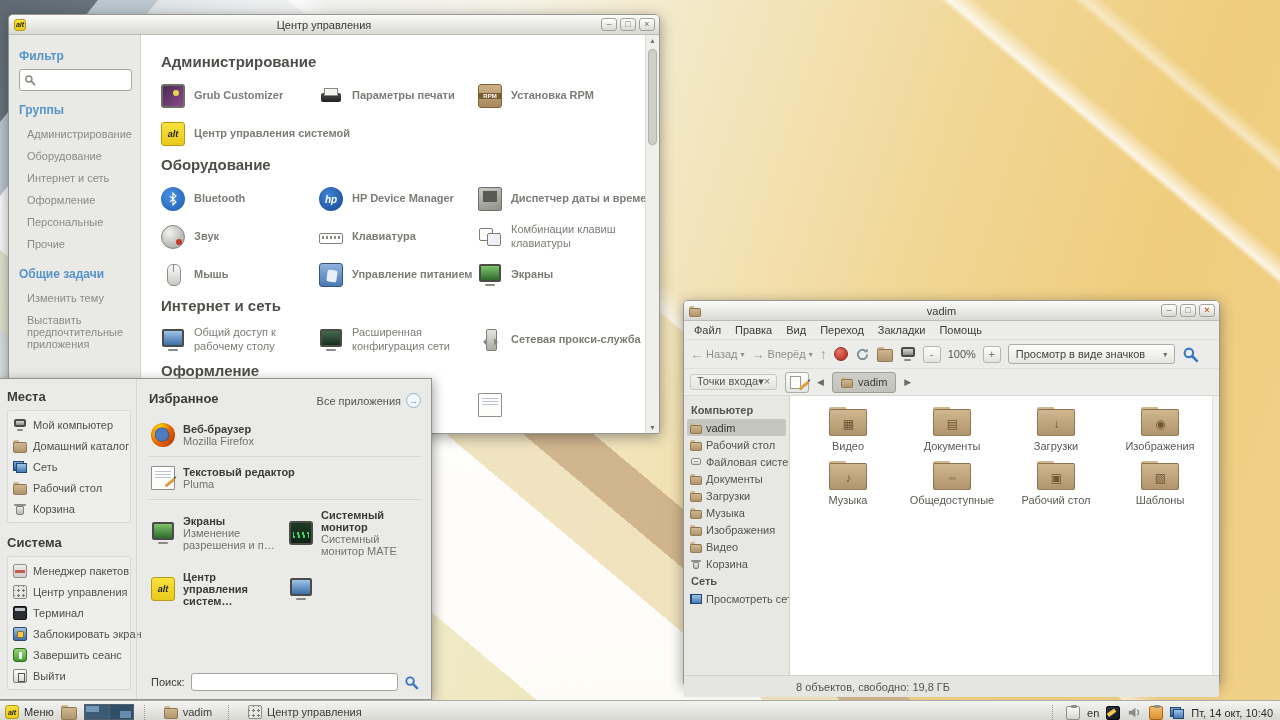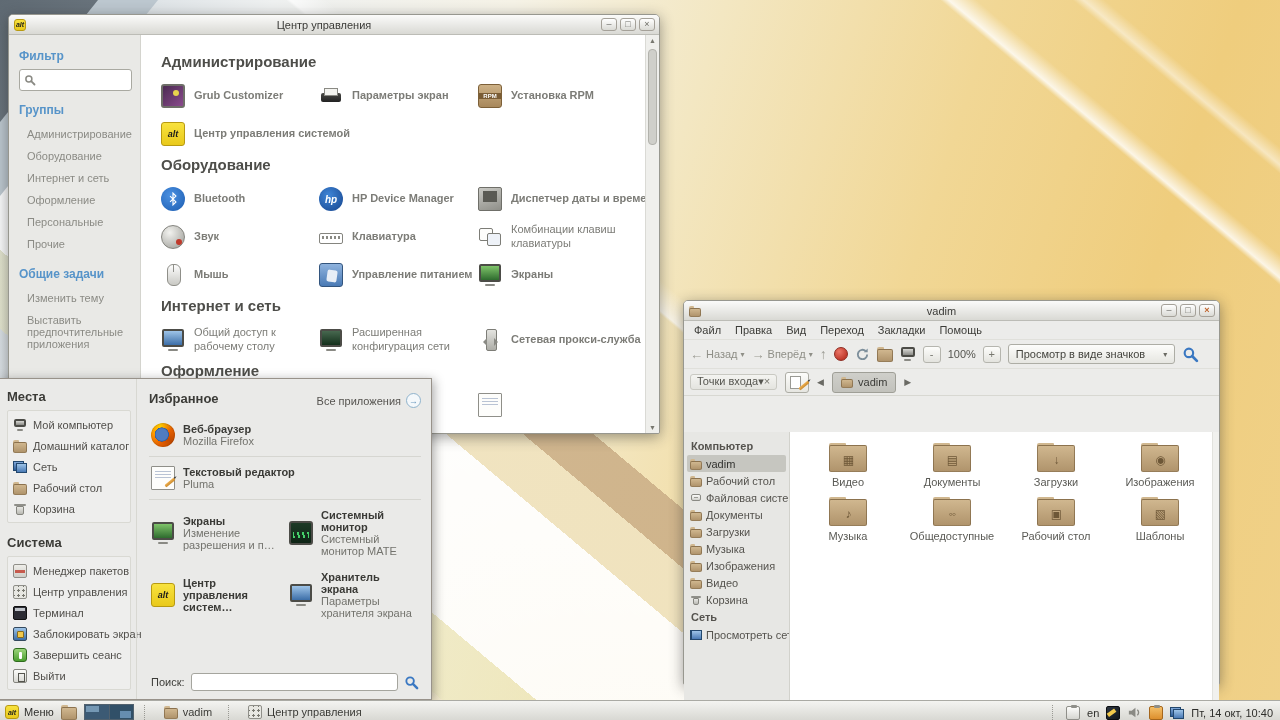--- a/index.html
+++ b/index.html
@@ -210,21 +210,21 @@
   .viewcombo .dd{font-size:8px;color:#6a6a62;}
   .fm-locbar{height:27px;display:flex;align-items:center;gap:8px;padding:0 6px;background:#ececea;border-bottom:1px solid #d8d8d2;}
   .panecombo{height:16px;border:1px solid #c9c9c2;border-radius:3px;display:flex;align-items:flex-start;
     padding:0 6px;color:#55554f;background:linear-gradient(#f4f4f1,#e4e4df);}
   .panecombo .x{color:#77776f;font-size:11px;}
   .editbtn{width:24px;height:21px;border:1px solid #adada5;border-radius:3px;background:linear-gradient(#fdfdfb,#e6e6e1);position:relative;}
   .editbtn .sheet{position:absolute;left:4px;top:3px;width:11px;height:13px;background:#fff;border:1px solid #9a9a94;}
   .patharrow{font-size:9px;color:#6a6a64;}
   .pathbtn{height:21px;display:flex;align-items:center;gap:5px;padding:0 8px;border:1px solid #9f9f97;border-radius:3px;
     background:linear-gradient(#cfcfca,#c2c2bc);color:#3a3a36;}
-  .fm-body{display:flex;height:279px;margin-top:36px;}
+  .fm-body{display:flex;height:279px;}
   .fm-side{width:106px;background:#e7e7e4;border-right:1px solid #d2d2cc;padding:5px 3px;overflow:hidden;}
   .fm-side .sh{color:#55534e;font-weight:bold;padding:3px 4px;}
   .fm-item{display:flex;align-items:center;gap:4px;color:#55534e;height:17px;padding:0 3px;border-radius:2px;white-space:nowrap;}
   .fm-item.sel{background:#c6c6c0;color:#33332f;}
   .fm-content{flex:1;background:#fff;position:relative;padding:10px 4px 0 6px;}
   .fm-grid{display:grid;grid-template-columns:repeat(4,104px);row-gap:8px;}
   .fm-cell{display:flex;flex-direction:column;align-items:center;gap:4px;color:#5a5a55;}
   .fm-vscroll{position:absolute;right:0;top:0;bottom:0;width:7px;background:#f1f1ee;border-left:1px solid #e2e2dd;}
   .fm-status{height:22px;background:#e5e5e1;border-top:1px solid #d2d2cc;display:flex;align-items:center;
     padding-left:112px;color:#55534e;border-radius:0 0 2px 2px;}
@@ -308,21 +308,21 @@
     <div class="cc-main">
       <div class="cc-sec">
         <h2>Администрирование</h2>
         <div class="cc-grid">
           <div class="cc-item">
             <span class="i24 igrub"></span>
             <span class="lbl nowrap">Grub Customizer</span>
           </div>
           <div class="cc-item">
             <span class="i24 iprint"></span>
-            <span class="lbl nowrap">Параметры экран</span>
+            <span class="lbl nowrap">Параметры печати</span>
           </div>
           <div class="cc-item">
             <span class="i24 irpm"></span>
             <span class="lbl nowrap">Установка RPM</span>
           </div>
           <div class="cc-item">
             <span class="i24 ialt"></span>
             <span class="lbl nowrap">Центр управления системой</span>
           </div>
         </div>
@@ -683,24 +683,20 @@
       </div>
       <div class="fav-row">
         <span class="i24 ialt"></span>
         <span>
             <div class="fav-t">Центр управления систем…</div>
             <div class="fav-s"></div>
           </span>
       </div>
       <div class="fav-row">
         <span class="i24 imon mon-blue"></span>
-        <span>
-            <div class="fav-t">Хранитель экрана</div>
-            <div class="fav-s">Параметры хранителя экрана</div>
-          </span>
       </div>
     </div>
     <div class="menu-search">
       <label>Поиск:</label>
       <input type="text" style="">
       <svg width="15" height="15" viewBox="0 0 16 16">
           <circle cx="6.5" cy="6.5" r="4" fill="none" stroke="#3a78c2" stroke-width="2"></circle>
           <line x1="9.5" y1="9.5" x2="14" y2="14" stroke="#3a78c2" stroke-width="2.6" stroke-linecap="round"></line>
         </svg>
     </div>

